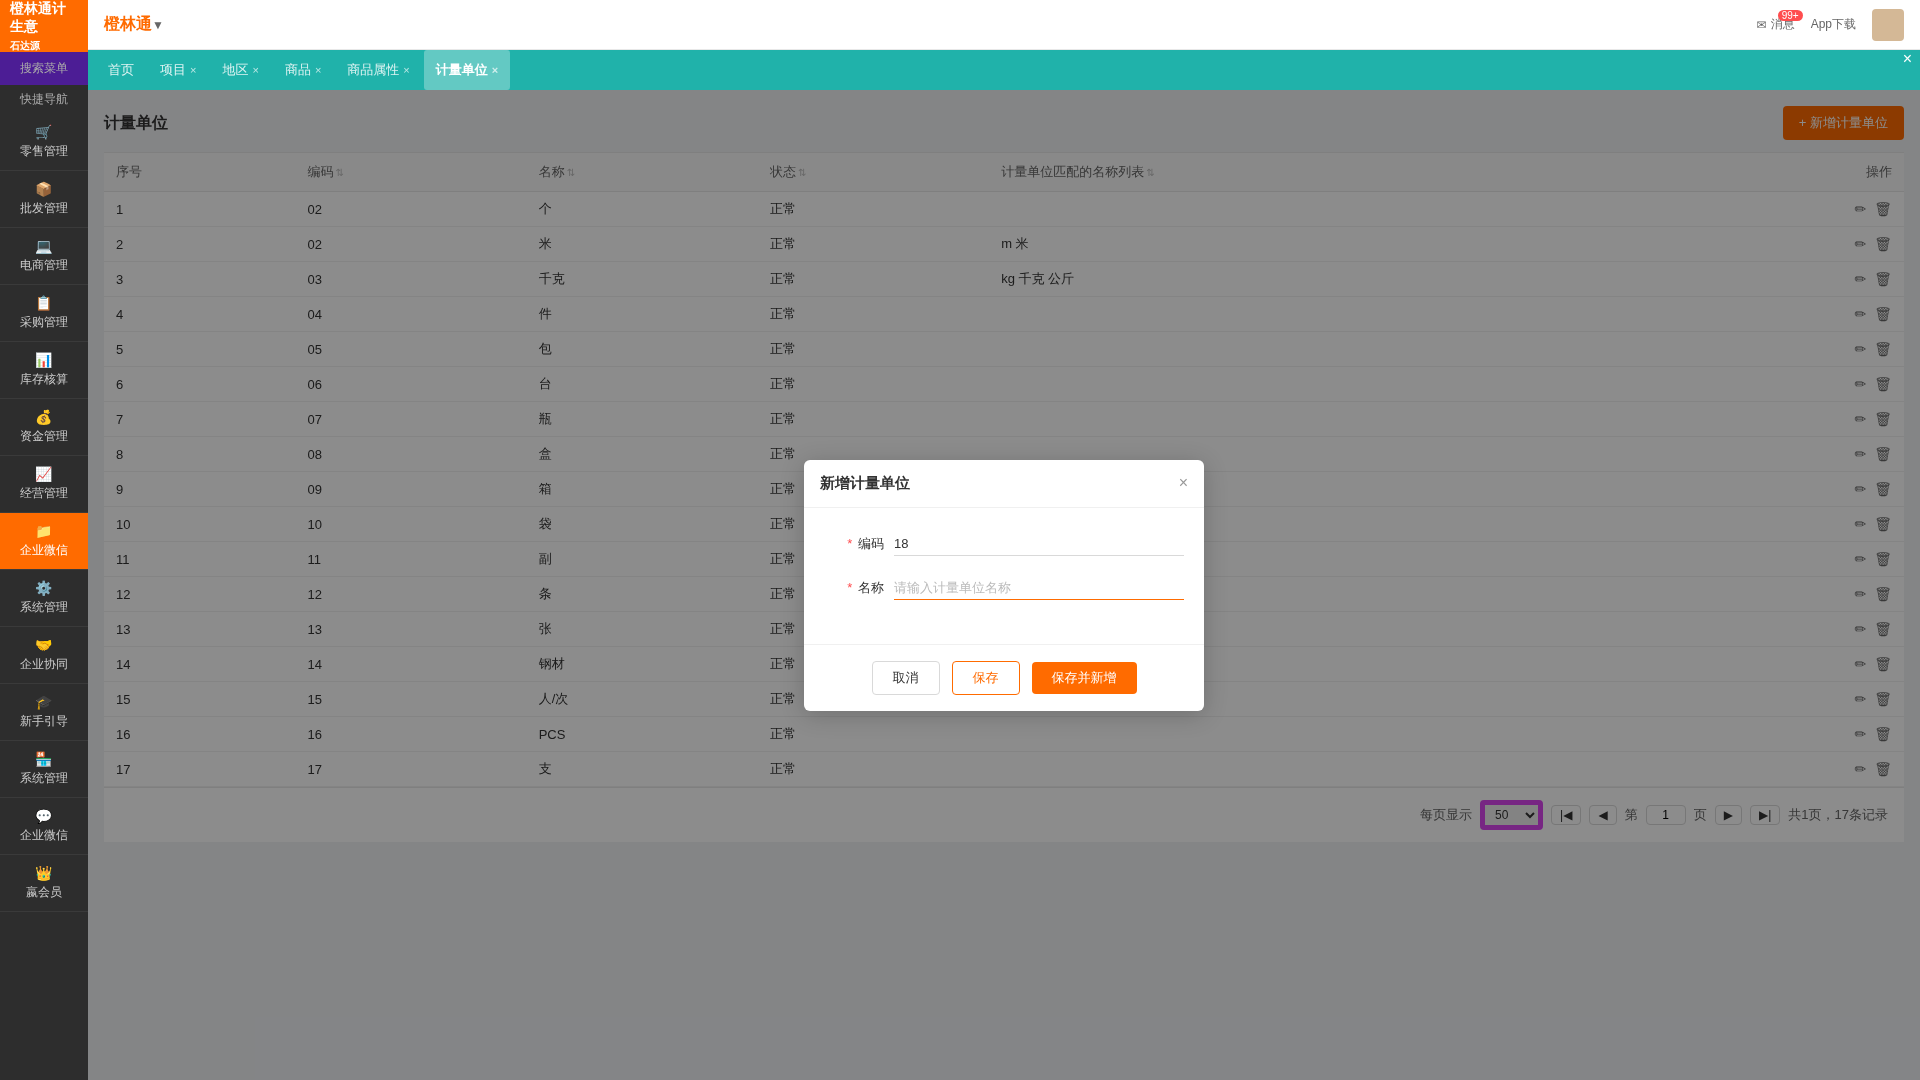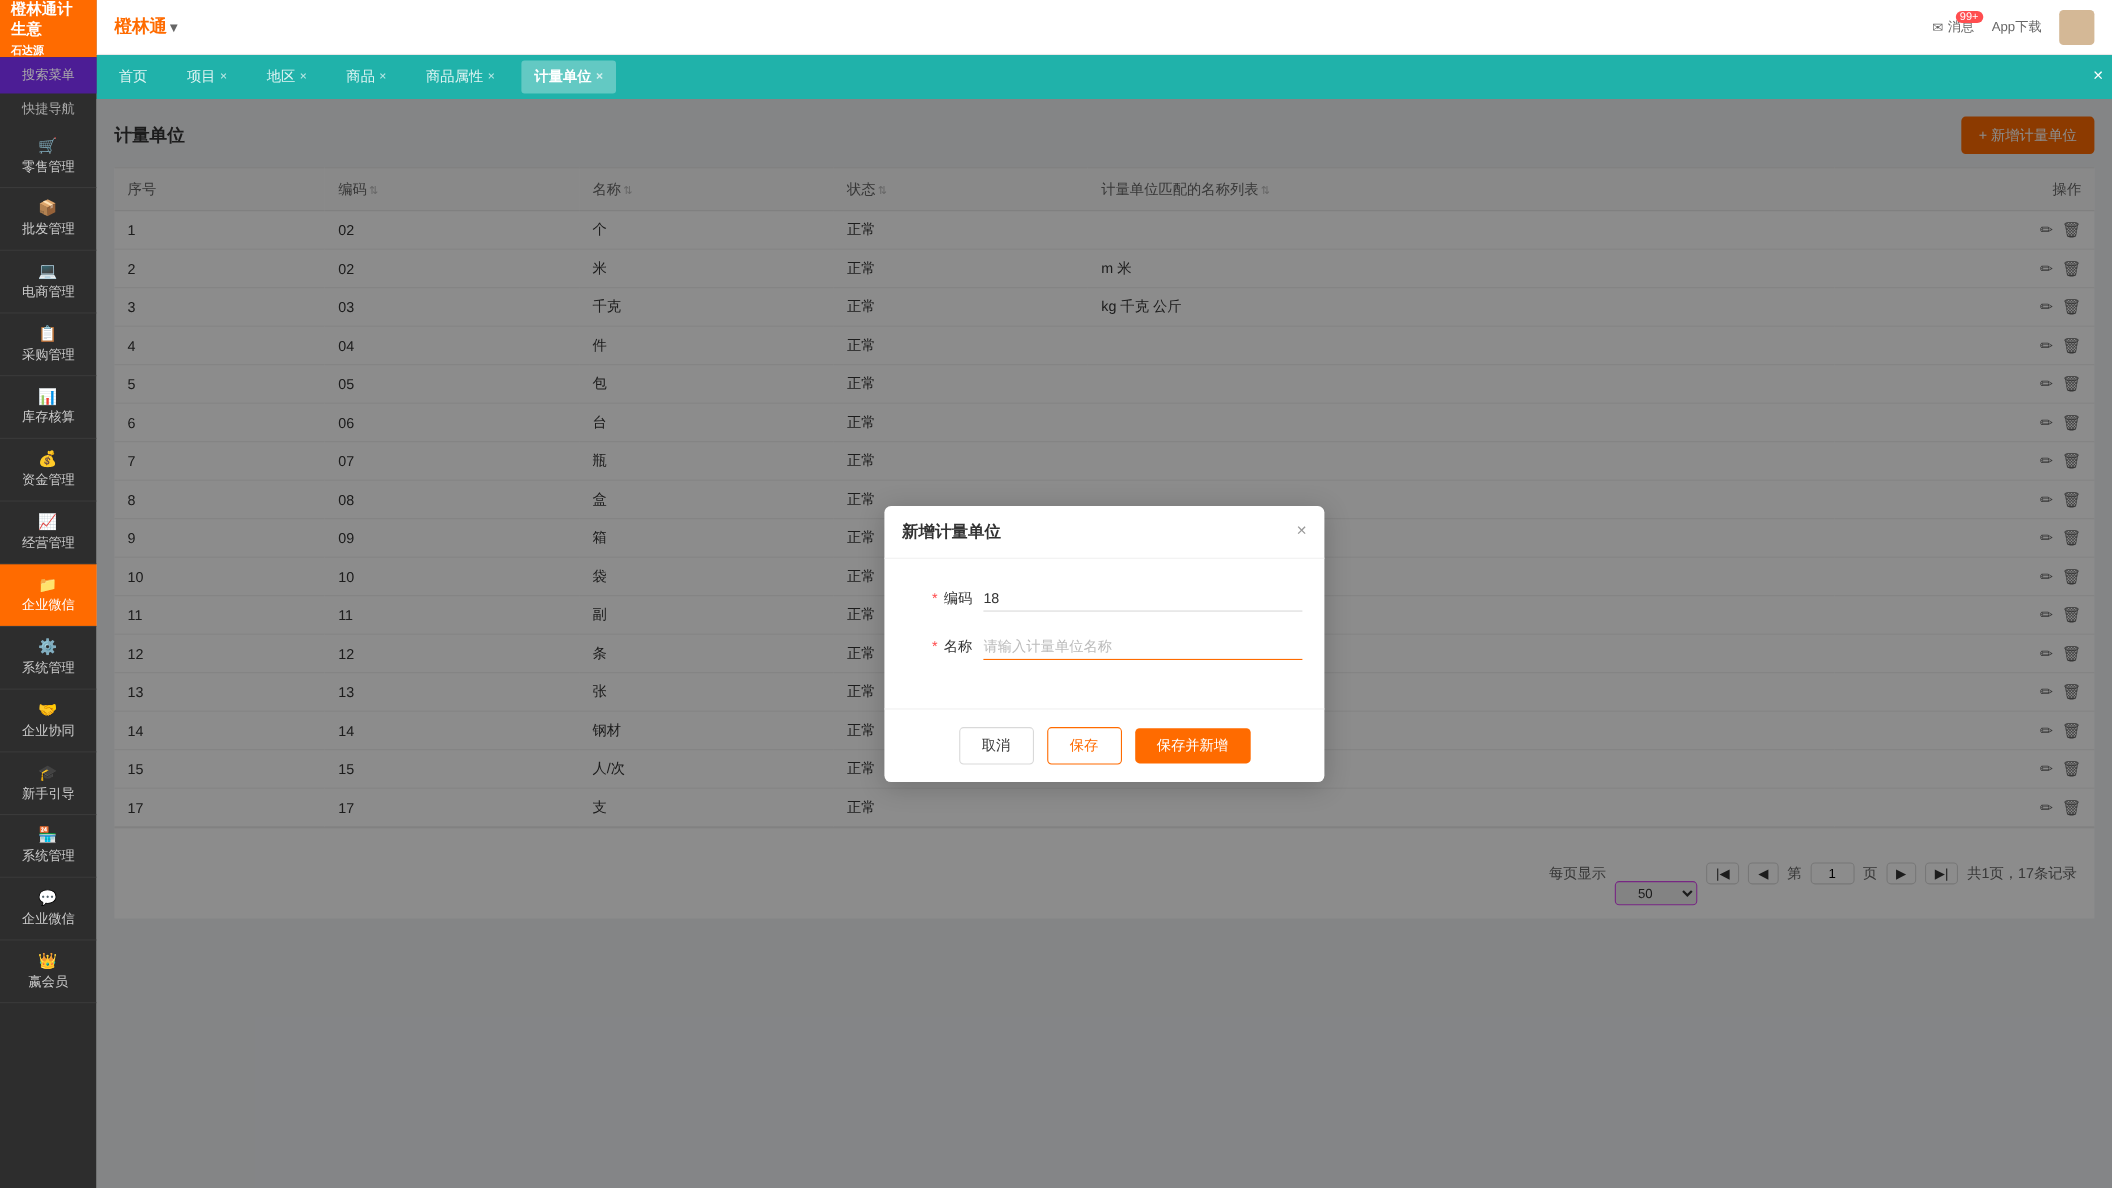--- a/index.html
+++ b/index.html
@@ -81,24 +81,23 @@
     .top-bar-msg { display: flex; align-items: center; gap: 4px; font-size: 12px; color: #666; cursor: pointer; position: relative; }
     .badge { background: #ff4d4f; color: white; border-radius: 10px; font-size: 10px; padding: 0 4px; position: absolute; top: -6px; right: -8px; }
     .top-bar-app { font-size: 12px; color: #666; cursor: pointer; }
     .top-bar-avatar { width: 32px; height: 32px; background: #d4b896; border-radius: 4px; cursor: pointer; }
 
     
     .tabs-bar {
       background: #20b2aa;
       height: 40px;
       display: flex;
-      align-items: center;
       padding: 0 8px;
       flex-shrink: 0;
-      gap: 12px;
+      gap: 2px;
     }
     .tab-item {
       display: flex;
       align-items: center;
       padding: 6px 12px;
       font-size: 13px;
       color: rgba(255,255,255,0.85);
       cursor: pointer;
       border-radius: 3px;
       gap: 4px;
@@ -168,27 +167,26 @@
       justify-content: flex-end;
       padding: 12px 16px;
       background: white;
       border-top: 1px solid #e8e8e8;
       font-size: 13px;
       color: #666;
       gap: 8px;
       flex-shrink: 0;
     }
     .page-size-select {
-      border: 1px solid #d946ef;
+      border: 5px solid #d946ef;
       border-radius: 4px;
-      padding: 2px 16px;
+      padding: 2px 6px;
       font-size: 12px;
       color: #333;
       cursor: pointer;
-      margin-top: 36px;
     }
     .page-btn {
       border: 1px solid #d9d9d9;
       background: white;
       padding: 2px 8px;
       border-radius: 4px;
       cursor: pointer;
       font-size: 12px;
       color: #333;
     }
@@ -622,20 +620,33 @@
       <td class="status-normal">正常</td>
       <td></td>
       <td>
         <div class="action-icons">
           <span class="action-icon">✏</span>
           <span class="action-icon">🗑</span>
         </div>
       </td>
     </tr>
           <tr>
+      <td>16</td>
+      <td>16</td>
+      <td>PCS</td>
+      <td class="status-normal">正常</td>
+      <td></td>
+      <td>
+        <div class="action-icons">
+          <span class="action-icon">✏</span>
+          <span class="action-icon">🗑</span>
+        </div>
+      </td>
+    </tr>
+          <tr>
       <td>17</td>
       <td>17</td>
       <td>支</td>
       <td class="status-normal">正常</td>
       <td></td>
       <td>
         <div class="action-icons">
           <span class="action-icon">✏</span>
           <span class="action-icon">🗑</span>
         </div>

